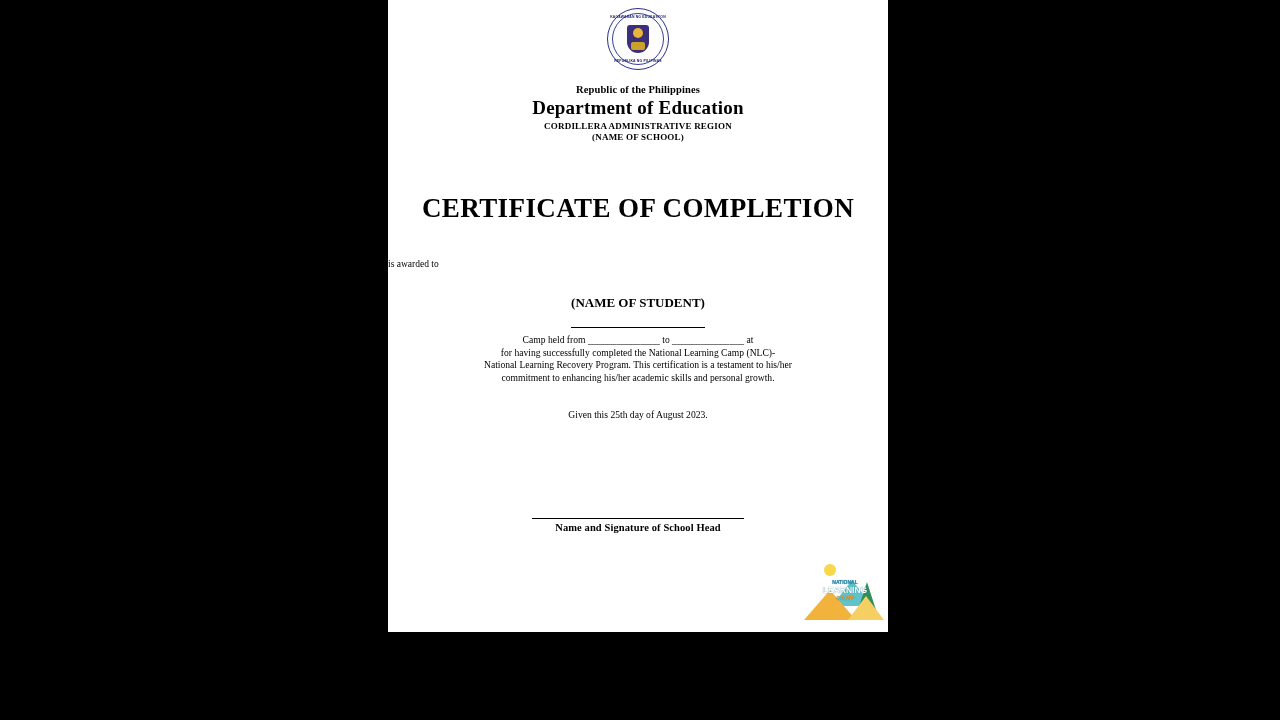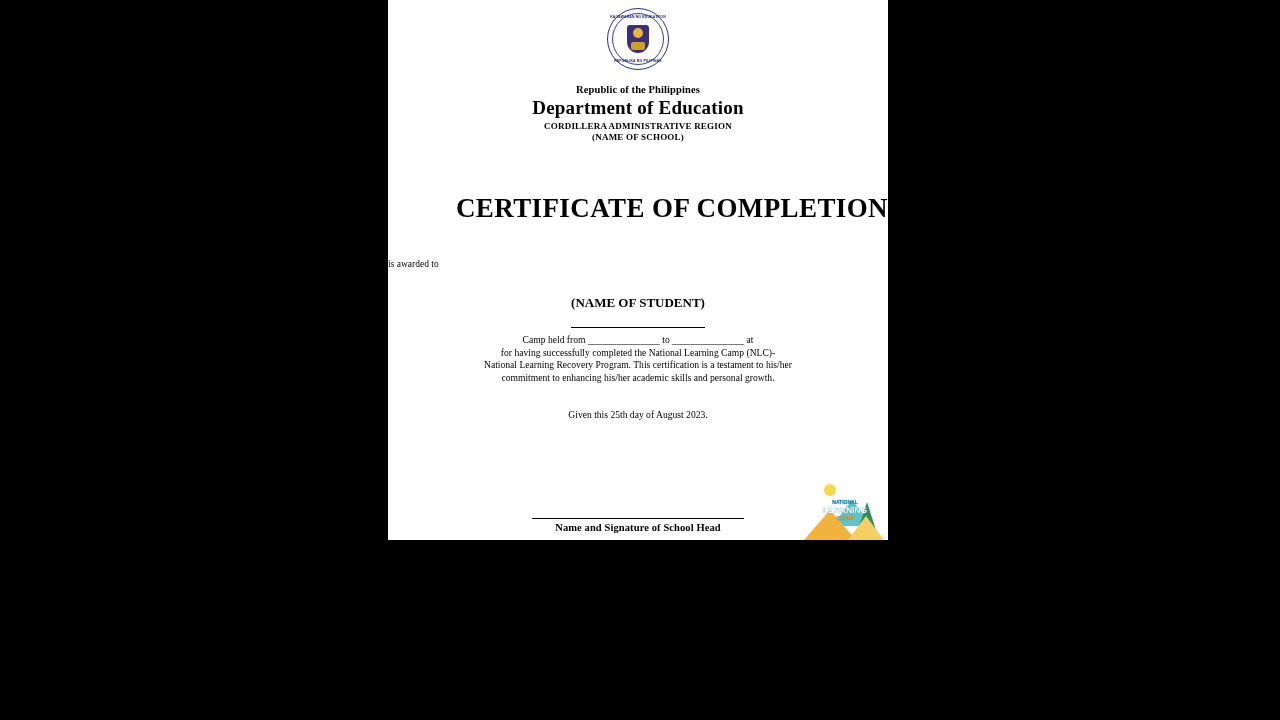--- a/index.html
+++ b/index.html
@@ -14,21 +14,21 @@
     position: relative;
     width: 1280px;
     height: 720px;
     background: #000000;
   }
   .page {
     position: absolute;
     left: 388px;
     top: 0;
     width: 500px;
-    height: 540px;
+    height: 632px;
     background: #ffffff;
     overflow: hidden;
     font-family: "Liberation Serif", serif;
     color: #000000;
     text-decoration: underline;
   }
   .seal-wrap {
     position: absolute;
     left: 0;
     right: 0;
@@ -124,21 +124,21 @@
     font-size: 9px;
     font-weight: bold;
     margin-top: 1px;
     letter-spacing: 0.2px;
   }
 
   .title {
     position: absolute;
     left: 0; right: 0;
     top: 193px;
-    text-align: right;
+    text-align: center;
     font-size: 27px;
     font-weight: bold;
     letter-spacing: 0.4px;
     font-family: "Liberation Serif", serif;
   }
 
   .awarded {
     position: absolute;
     left: 0; right: 0;
     top: 259px;
@@ -192,21 +192,21 @@
   }
   .sign-label {
     font-size: 10.5px;
     font-weight: bold;
     letter-spacing: 0.1px;
   }
 
   .nlc-logo {
     position: absolute;
     right: 0px;
-    bottom: 0px;
+    bottom: 12px;
     width: 86px;
     height: 58px;
     overflow: hidden;
   }
   .nlc-logo .hill-left {
     position: absolute;
     left: 2px;
     bottom: 0;
     width: 0; height: 0;
     border-left: 26px solid transparent;

